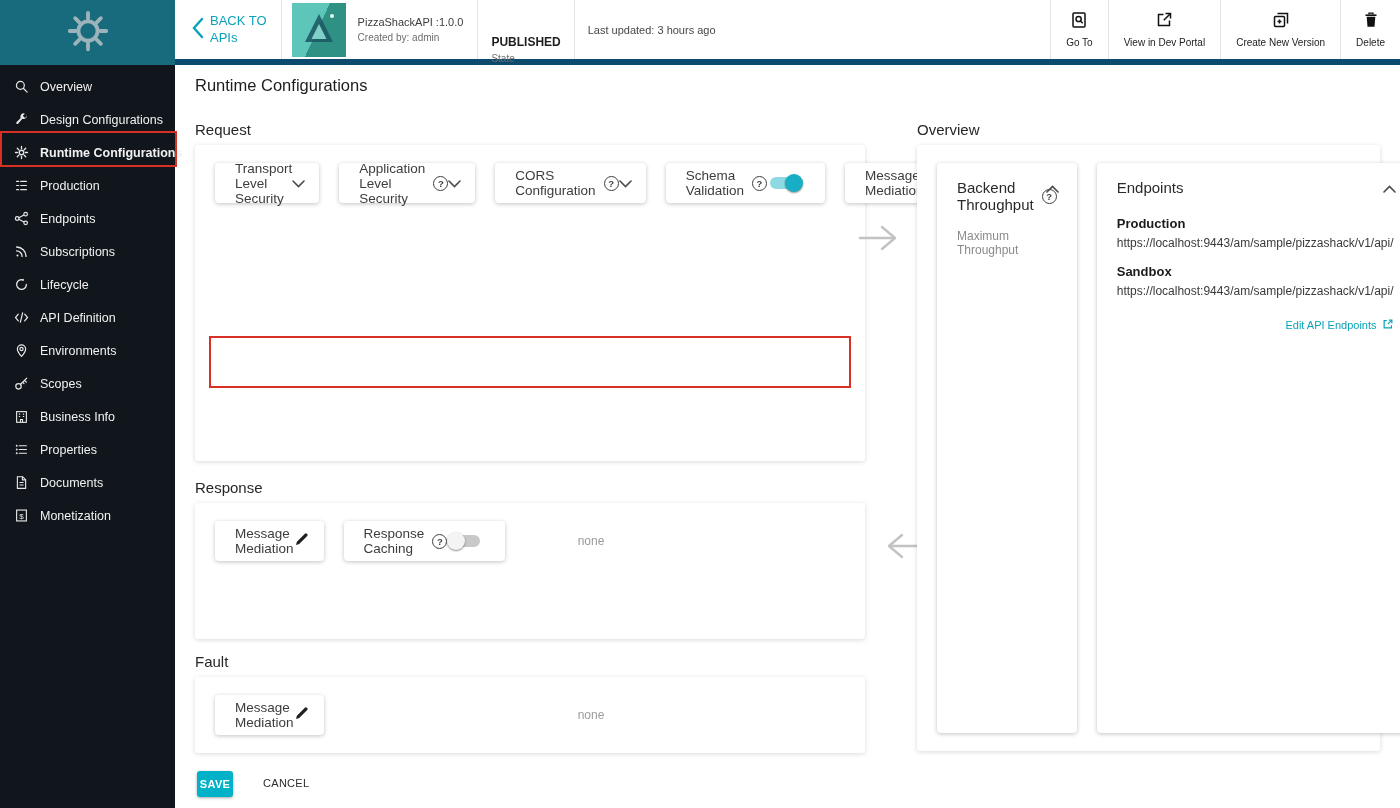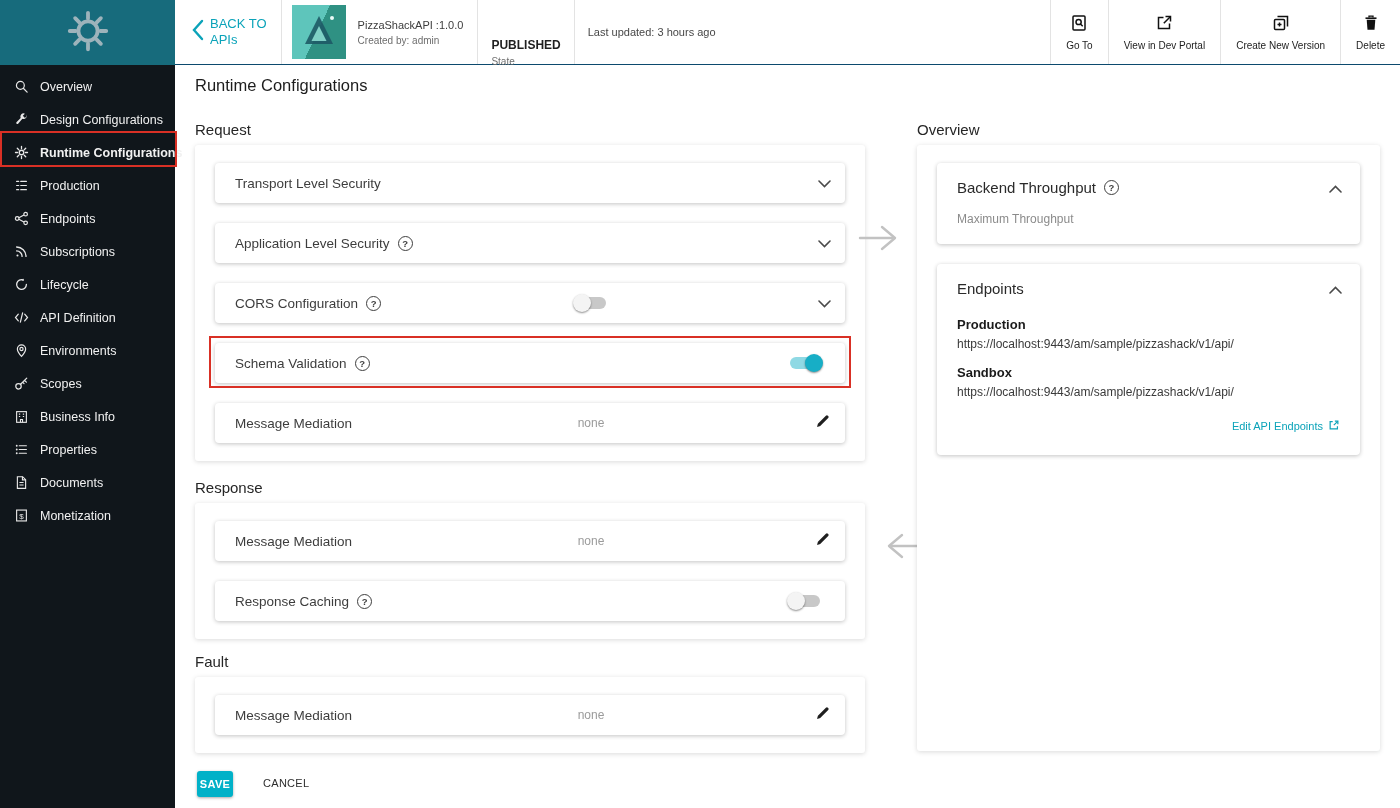--- a/index.html
+++ b/index.html
@@ -10,21 +10,21 @@
   .sidebar{position:absolute;left:0;top:0;width:175px;height:808px;background:#10161b;}
   .side-head{height:65px;background:#176b7c;display:flex;align-items:center;justify-content:center;}
   .nav{padding-top:5px;}
   .nav-item{height:33px;display:flex;align-items:center;gap:11px;padding-left:13px;
             color:#f1f1f1;font-size:12.5px;cursor:pointer;white-space:nowrap;}
   .nav-item.active{font-weight:bold;}
   .ic{width:16px;display:flex;justify-content:center;align-items:center;flex:0 0 16px;}
 
   
   .topbar{position:absolute;left:175px;top:0;right:0;height:65px;background:#fff;
-          border-bottom:1px solid #0c4a6e;display:flex;align-items:center;box-sizing:border-box;}
+          border-bottom:6px solid #0c4a6e;display:flex;align-items:center;box-sizing:border-box;}
   .back{display:flex;align-items:center;gap:5px;margin:0 14px 0 16px;color:#0ba3b9;cursor:pointer;}
   .back-text{font-size:13px;line-height:1.25;}
   .vdiv{width:1px;align-self:stretch;background:#e3e3e3;flex:0 0 1px;}
   .thumb{width:54px;height:54px;margin-left:10px;flex:0 0 54px;position:relative;overflow:hidden;
          background:linear-gradient(115deg,#5ec5bb 48%,#2f9183 48%);}
   .api-meta{margin:0 14px 0 12px;}
   .api-title{font-size:11px;color:#3c3c3c;}
   .api-sub{font-size:10px;color:#6d6d6d;margin-top:4px;}
   .state{padding:0 13px;}
   .state-val{font-size:12px;font-weight:bold;color:#1f1f1f;margin-top:40px;}
@@ -32,21 +32,21 @@
   .updated{padding:0 13px;font-size:11px;color:#474747;}
   .actions{margin-left:auto;display:flex;align-items:stretch;align-self:stretch;}
   .action{display:flex;flex-direction:column;align-items:center;justify-content:center;gap:4px;
           padding:0 15px;cursor:pointer;}
   .action-label{font-size:10px;color:#1c1c1c;white-space:nowrap;}
 
   
   .page-title{position:absolute;left:195px;top:76px;font-size:16.5px;color:#1d1d1d;}
   .sec-h{position:absolute;font-size:15px;color:#262626;}
   .paper{position:absolute;background:#fff;border-radius:3px;box-shadow:0 1px 5px rgba(0,0,0,.15);
-         box-sizing:border-box;padding:18px 20px;display:flex;flex-direction:column;gap:20px;}
+         box-sizing:border-box;padding:18px 20px;display:flex;flex-direction:row;gap:20px;}
   .card{position:relative;height:40px;flex:0 0 40px;background:#fff;border-radius:4px;
         box-shadow:0 1px 4px rgba(0,0,0,.24);display:flex;align-items:center;
         padding:0 14px 0 20px;box-sizing:border-box;}
   .card-label{font-size:13.5px;color:#3d3d3d;display:flex;align-items:center;gap:8px;}
   .mid{position:absolute;left:350px;width:52px;display:flex;justify-content:center;}
   .none-txt{font-size:12px;color:#9b9b9b;}
   .right{margin-left:auto;display:flex;align-items:center;}
   .help{width:15px;height:15px;border:1.5px solid #3f3f3f;border-radius:50%;box-sizing:border-box;
         display:inline-flex;align-items:center;justify-content:center;font-size:9.5px;
         font-weight:bold;color:#3f3f3f;flex:0 0 15px;}

